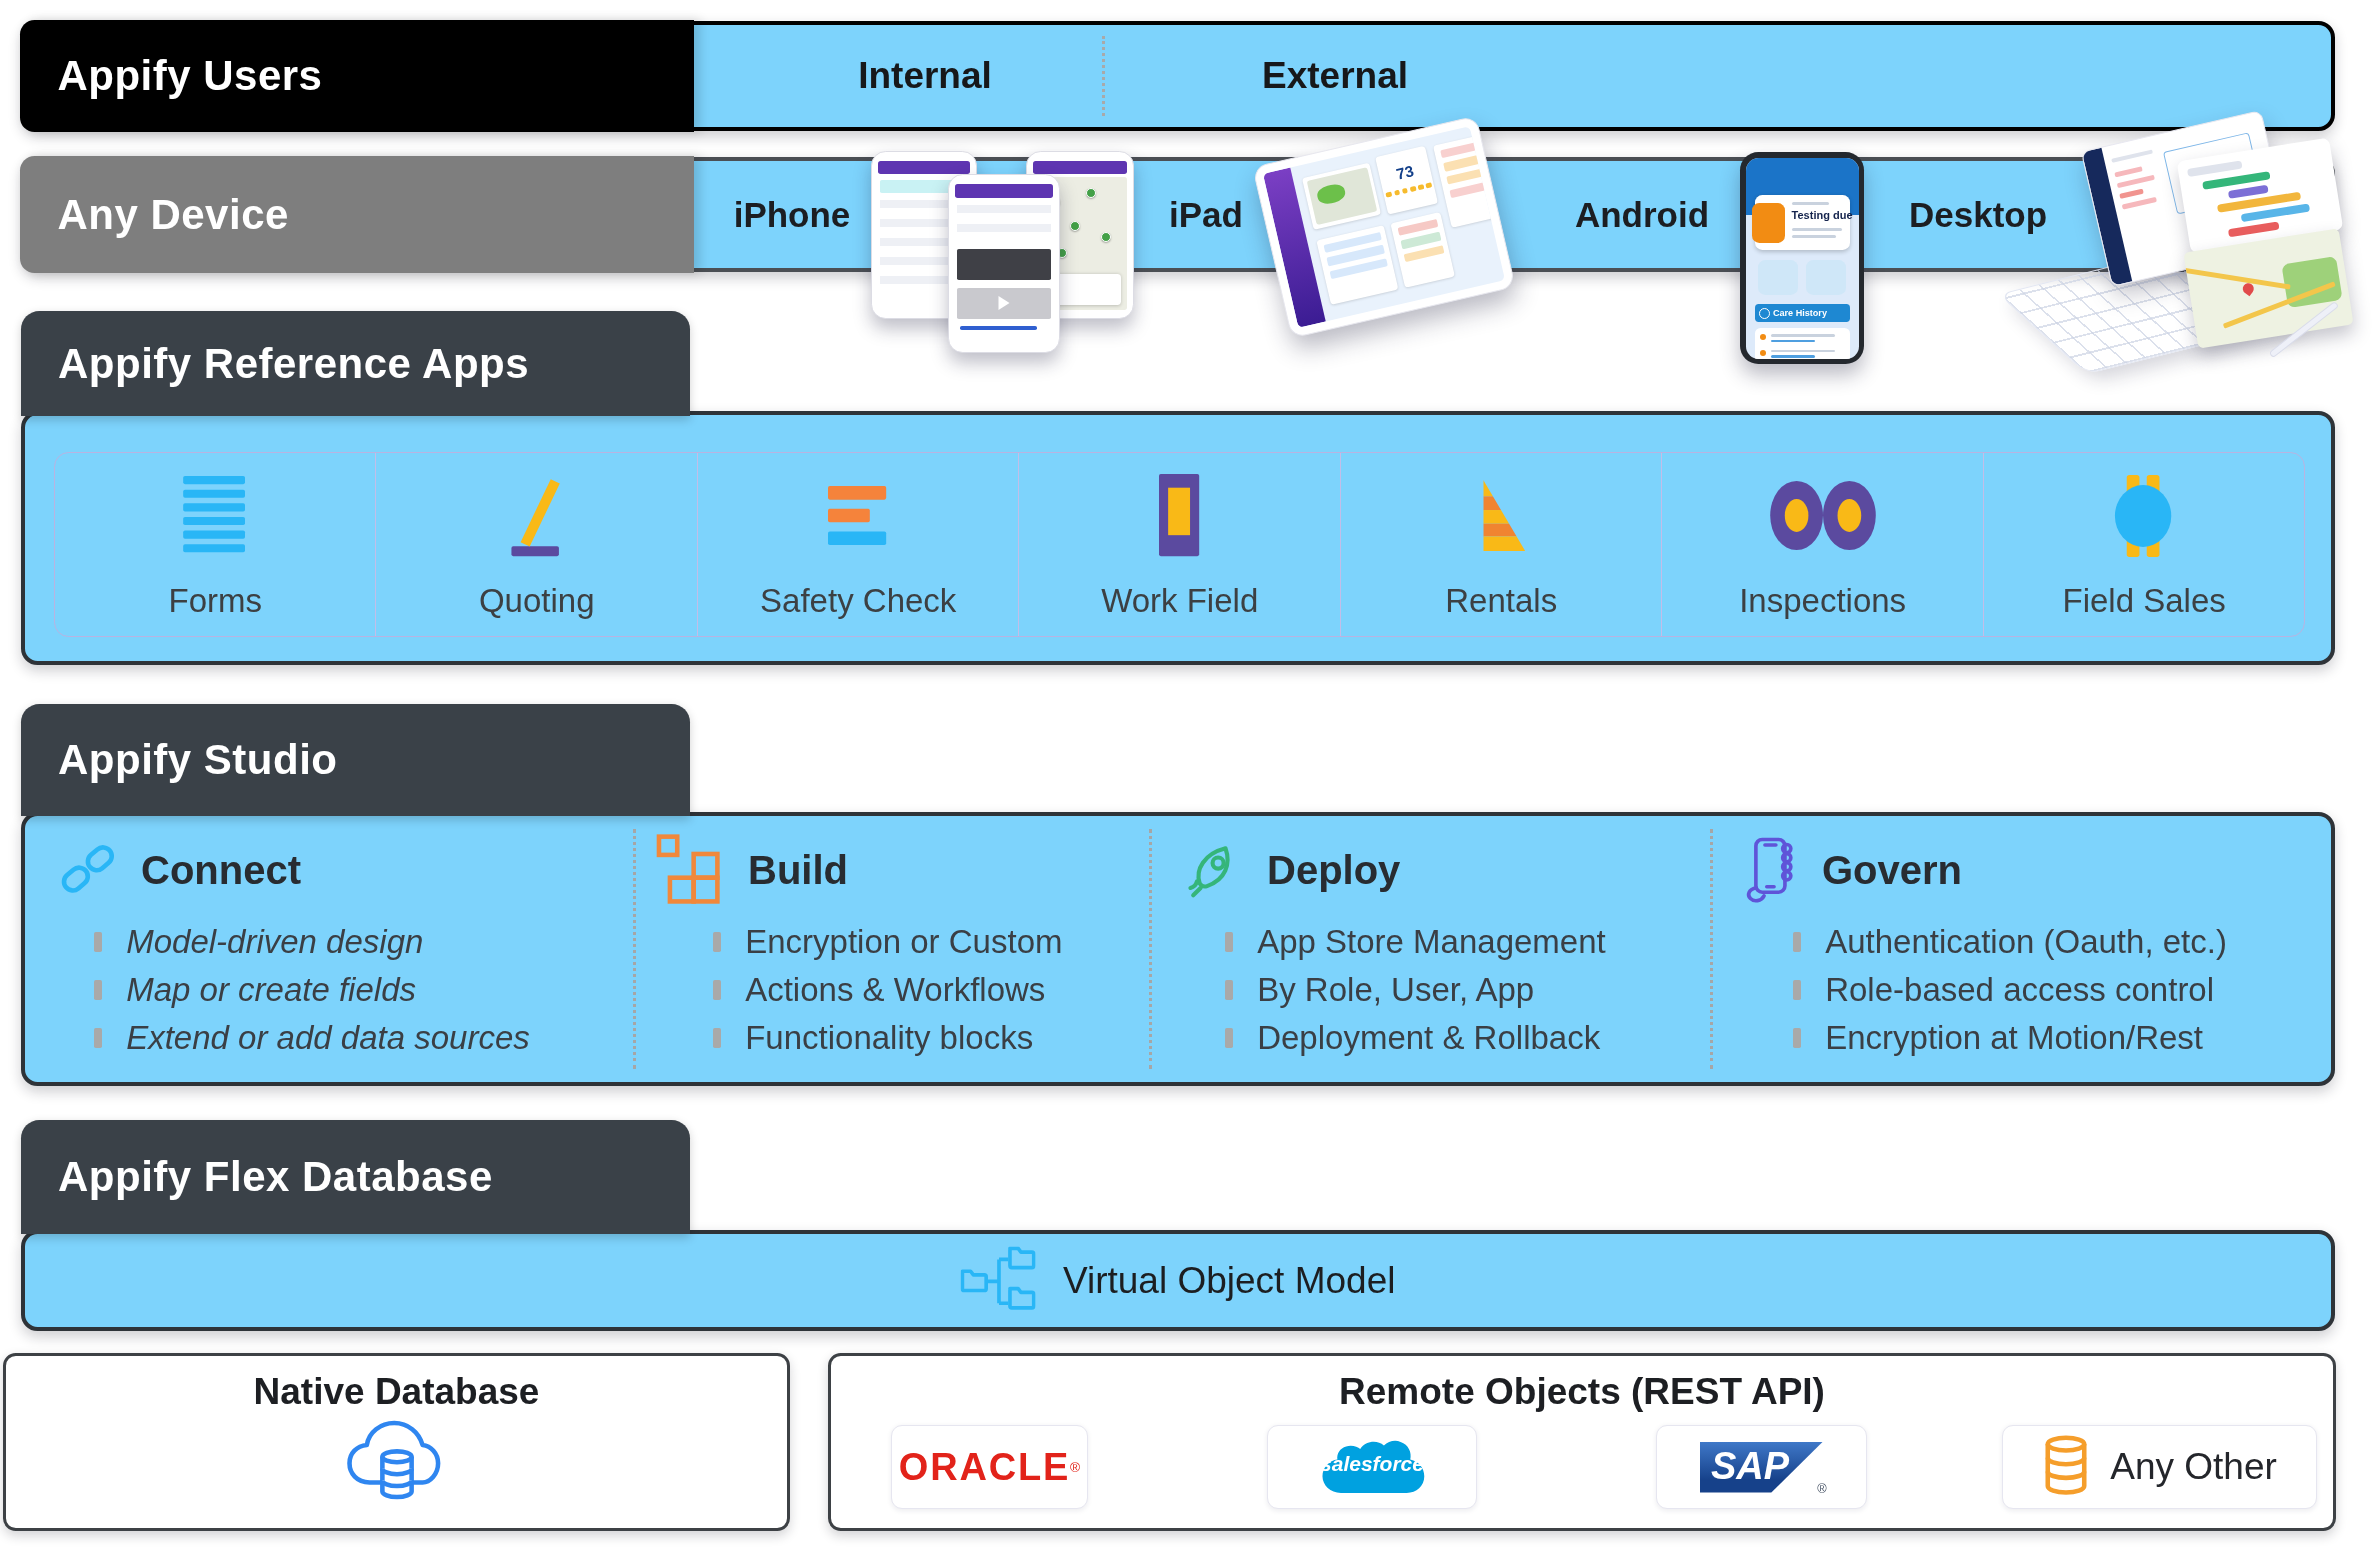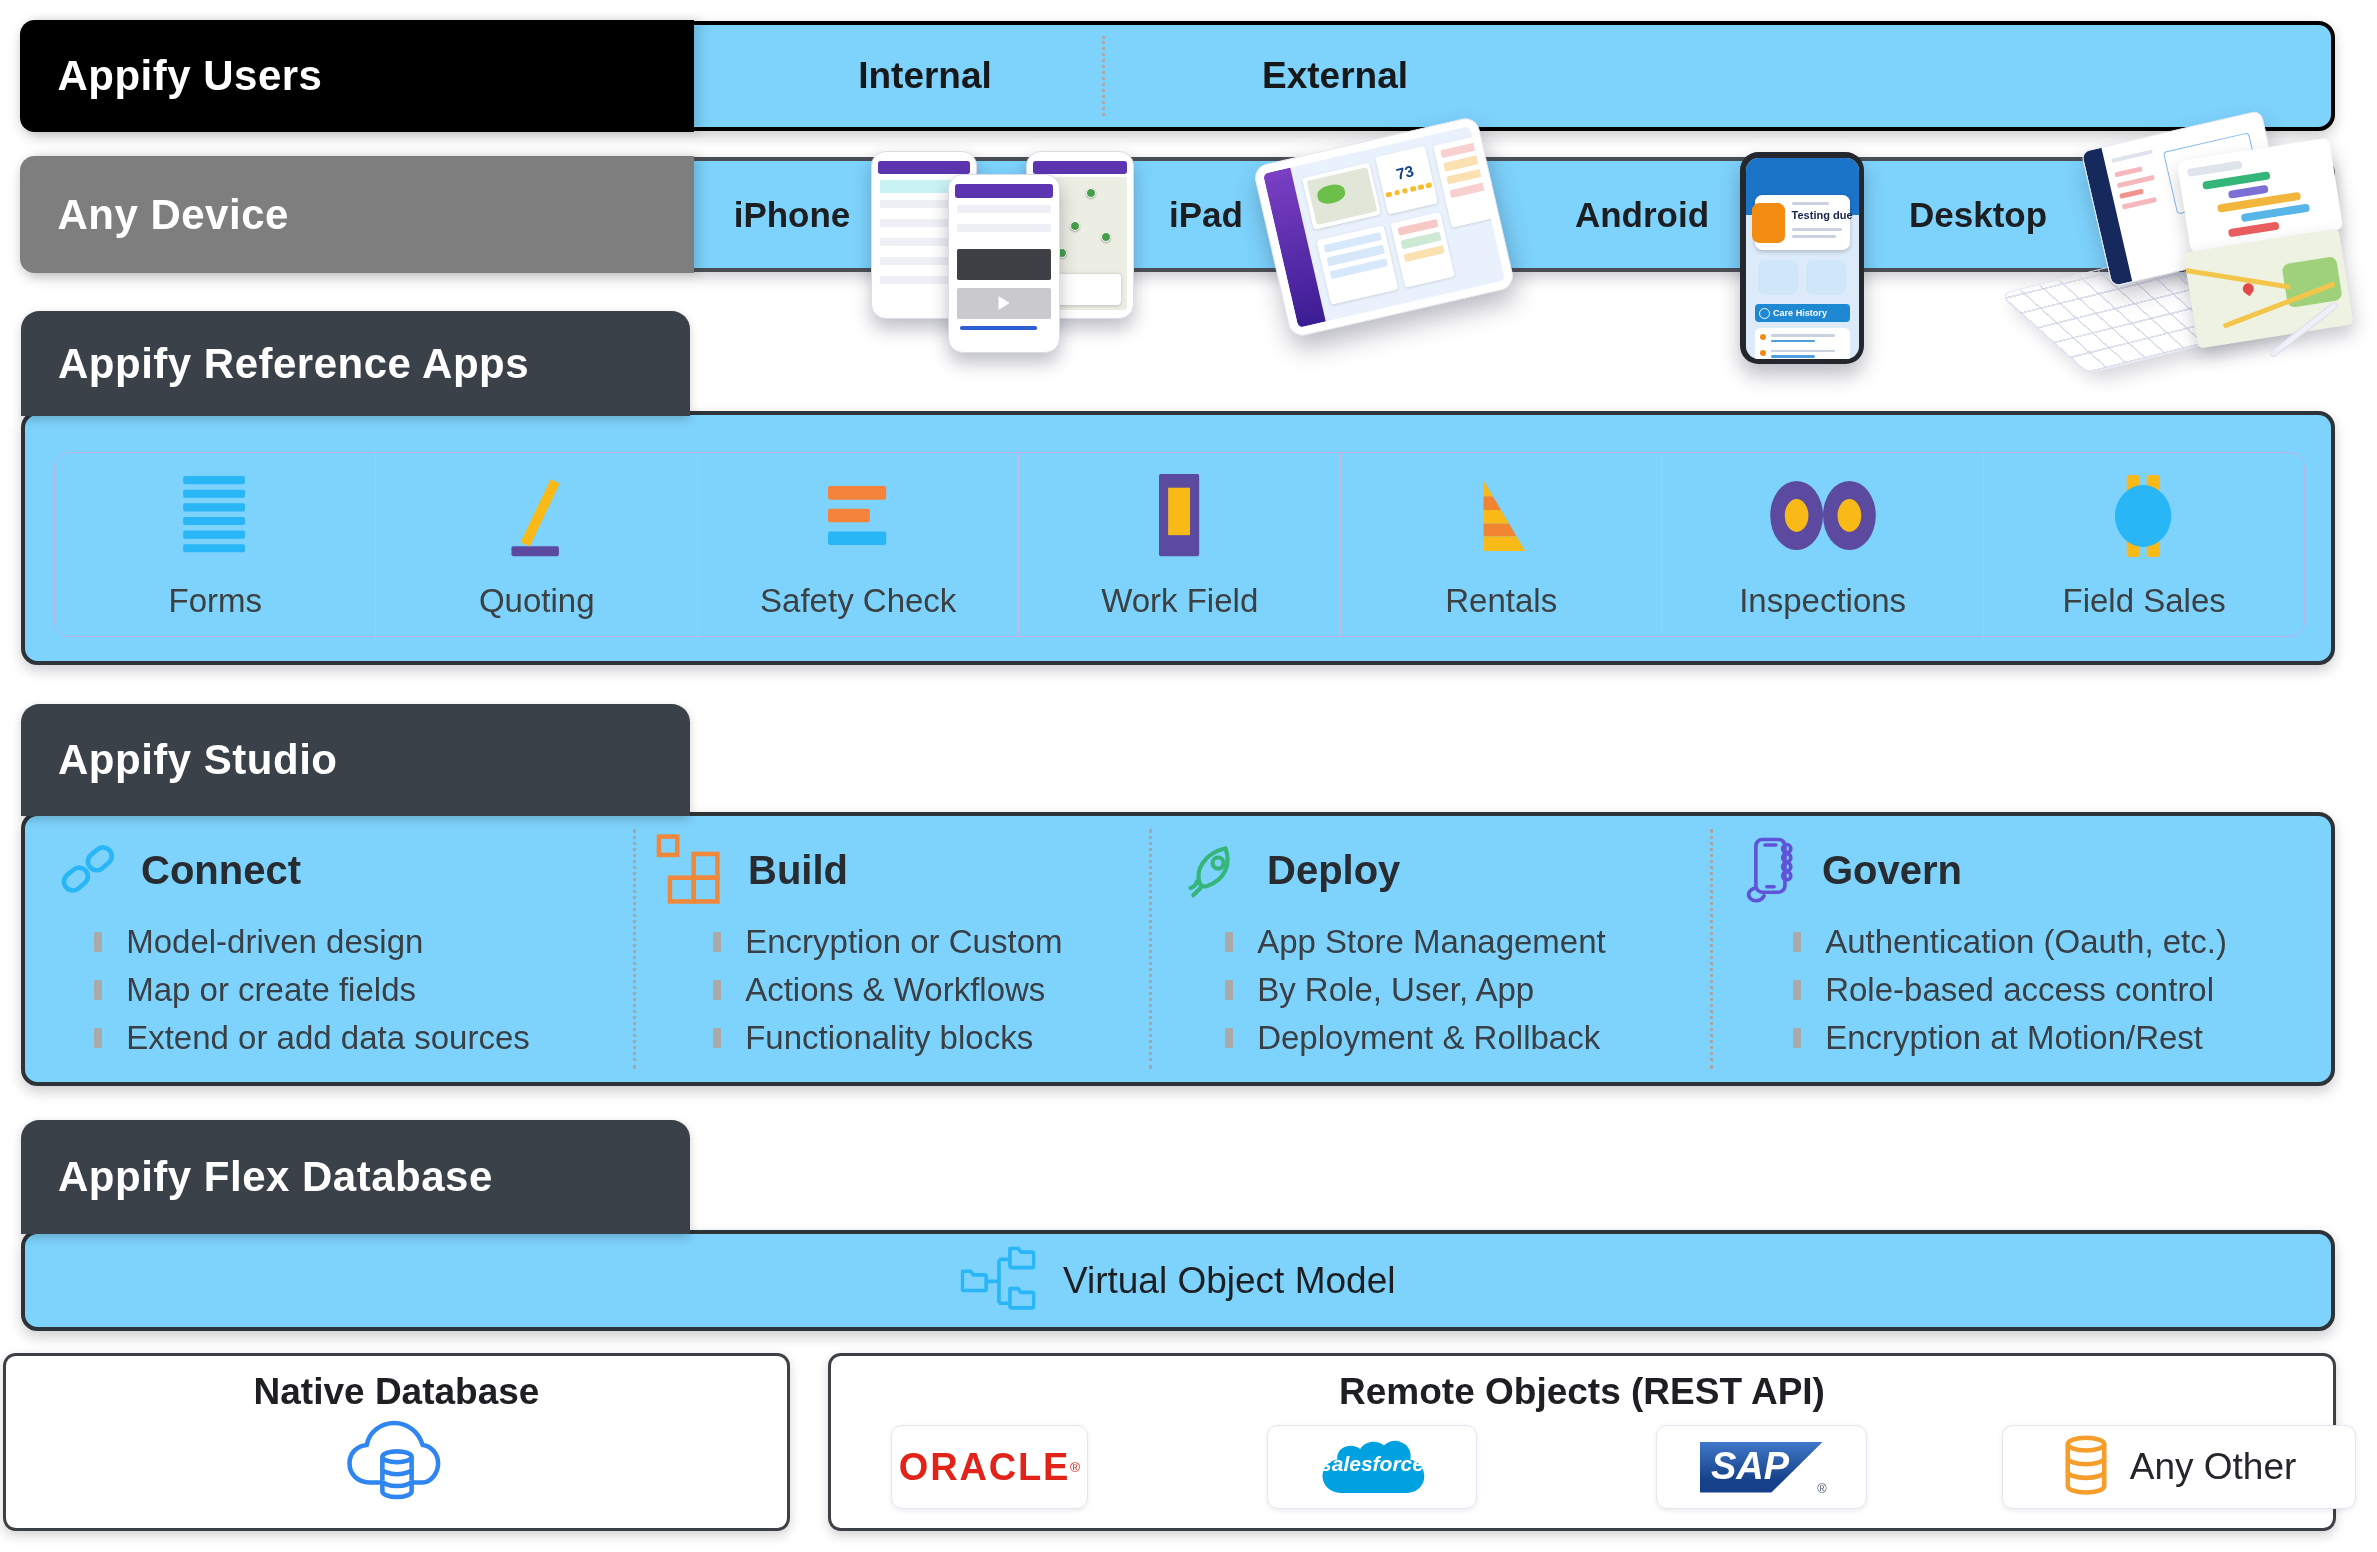--- a/index.html
+++ b/index.html
@@ -71,21 +71,21 @@
   .db-title { text-align:center; font-size:37px; font-weight:bold; color:#1d1f23; margin-top:14.6px; }
   .native-icon { position:absolute; left:50%; top:57px; transform:translateX(-50%); }
 
   .logo-card { position:absolute; top:69px; height:84px; background:#fff;
                border:1.8px solid #e6e6f0; border-radius:11px;
                box-shadow:0 1.8px 5.5px rgba(30,30,60,.08);
                display:flex; align-items:center; justify-content:center; }
   .card-oracle { left:60px;  width:197px; }
   .card-sf     { left:436px; width:210px; }
   .card-sap    { left:825px; width:211px; }
-  .card-any    { left:1171px; width:354px; gap:20px; }
+  .card-any    { left:1171px; width:315px; gap:20px; }
   .oracle-word { color:#e2231a; font-weight:bold; font-size:38px; letter-spacing:1.8px; }
   .oracle-reg  { color:#e2231a; font-size:13.7px; vertical-align:super; }
   .sf-wrap { position:relative; width:121px; height:79px; }
   .sf-text { position:absolute; left:50%; top:46%; transform:translate(-50%,-50%);
              color:#fff; font-size:21px; font-weight:bold; font-style:italic; }
   .sap-wrap { position:relative; }
   .sap-logo { width:123px; height:51px; background:linear-gradient(180deg,#3f78c8 0%,#16418a 75%);
               clip-path:polygon(0 0,100% 0,58% 100%,0 100%);
               color:#fff; font-style:italic; font-weight:bold; font-size:38px;
               line-height:48px; padding-left:11px; }
@@ -424,21 +424,21 @@
 
   <div class="s-head" style="left:35px;">
     <span>
       <svg width="57" height="57" viewBox="0 0 62 62" fill="none" stroke="#29b6f6" stroke-width="5">
         <rect x="3" y="32" width="28" height="19" rx="9.5" transform="rotate(-40 17 41)"></rect>
         <rect x="29" y="10" width="28" height="19" rx="9.5" transform="rotate(-40 43 19)"></rect>
       </svg>
     </span>
     <h3>Connect</h3>
   </div>
-  <div class="s-list" style="left:69px;">
+  <div class="s-list" style="left:69px;font-style:italic;">
     <div class="s-item">
         <span class="s-bullet"></span>
         <span class="s-text">Model-driven design</span>
       </div>
     <div class="s-item">
         <span class="s-bullet"></span>
         <span class="s-text">Map or create fields</span>
       </div>
     <div class="s-item">
         <span class="s-bullet"></span>

